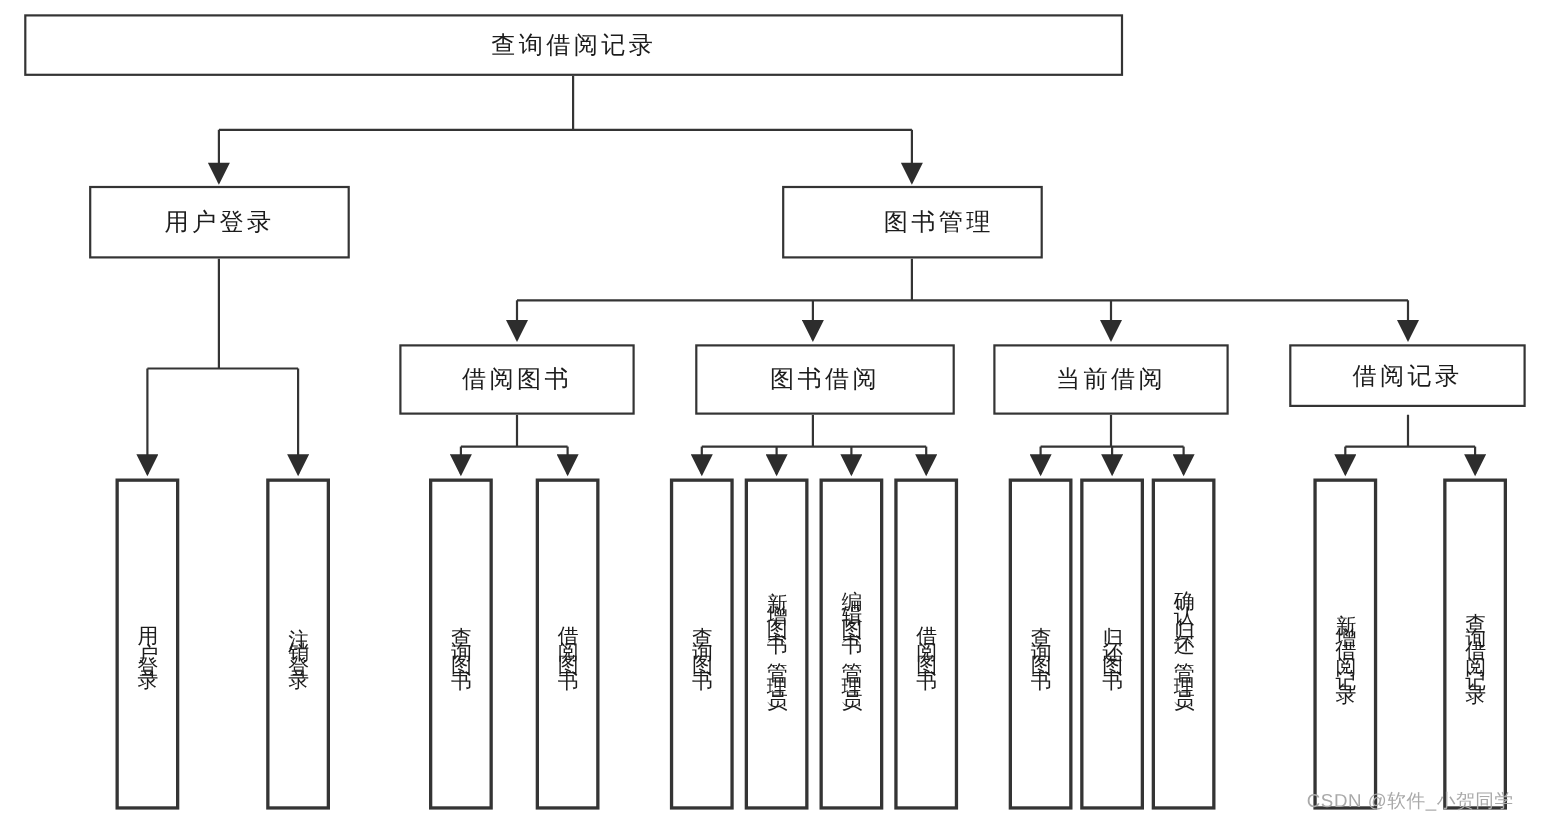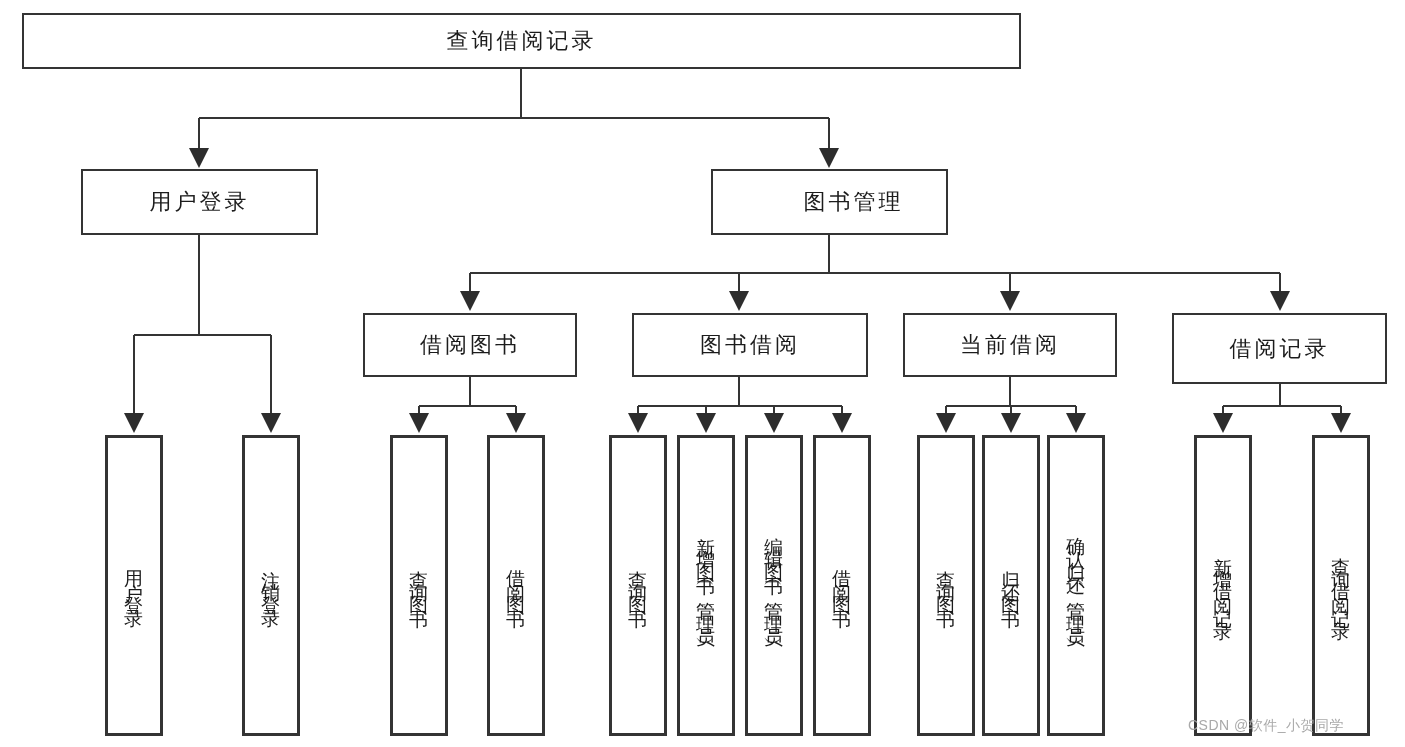--- a/index.html
+++ b/index.html
@@ -42,21 +42,21 @@
     font-size: 19px;
     letter-spacing: 13px;
     line-height: 1;
     white-space: normal;
     padding-bottom: 10px;
   }
   .watermark {
     position: absolute;
     left: 1188px;
     top: 717px;
-    font-size: 14px;
+    font-size: 17px;
     letter-spacing: 0.5px;
     color: #a9a9a9;
     z-index: 5;
     white-space: nowrap;
   }
 </style>
 </head>
 <body>
 
 <div class="canvas">
@@ -102,21 +102,21 @@
   </svg>
 
   <div class="node" style="left:22px; top:13px; width:999px; height:56px;">查询借阅记录</div>
 
   <div class="node" style="left:81px; top:169px; width:237px; height:66px;">用户登录</div>
   <div class="node" style="left:711px; top:169px; width:237px; height:66px;padding-left:48px;">图书管理</div>
 
   <div class="node" style="left:363px; top:313px; width:214px; height:64px;">借阅图书</div>
   <div class="node" style="left:632px; top:313px; width:236px; height:64px;">图书借阅</div>
   <div class="node" style="left:903px; top:313px; width:214px; height:64px;">当前借阅</div>
-  <div class="node" style="left:1172px; top:313px; width:215px; height:71px;">借阅记录</div>
+  <div class="node" style="left:1172px; top:313px; width:215px; height:57px;">借阅记录</div>
 
   <div class="node leaf" style="left:105px; top:435px; width:58px; height:301px;">用户登录</div>
   <div class="node leaf" style="left:242px; top:435px; width:58px; height:301px;">注销登录</div>
 
   <div class="node leaf" style="left:390px; top:435px; width:58px; height:301px;">查询图书</div>
   <div class="node leaf" style="left:487px; top:435px; width:58px; height:301px;">借阅图书</div>
 
   <div class="node leaf" style="left:609px; top:435px; width:58px; height:301px;">查询图书</div>
   <div class="node leaf" style="left:677px; top:435px; width:58px; height:301px;">新增图书（管理员）</div>
   <div class="node leaf" style="left:745px; top:435px; width:58px; height:301px;">编辑图书（管理员）</div>

